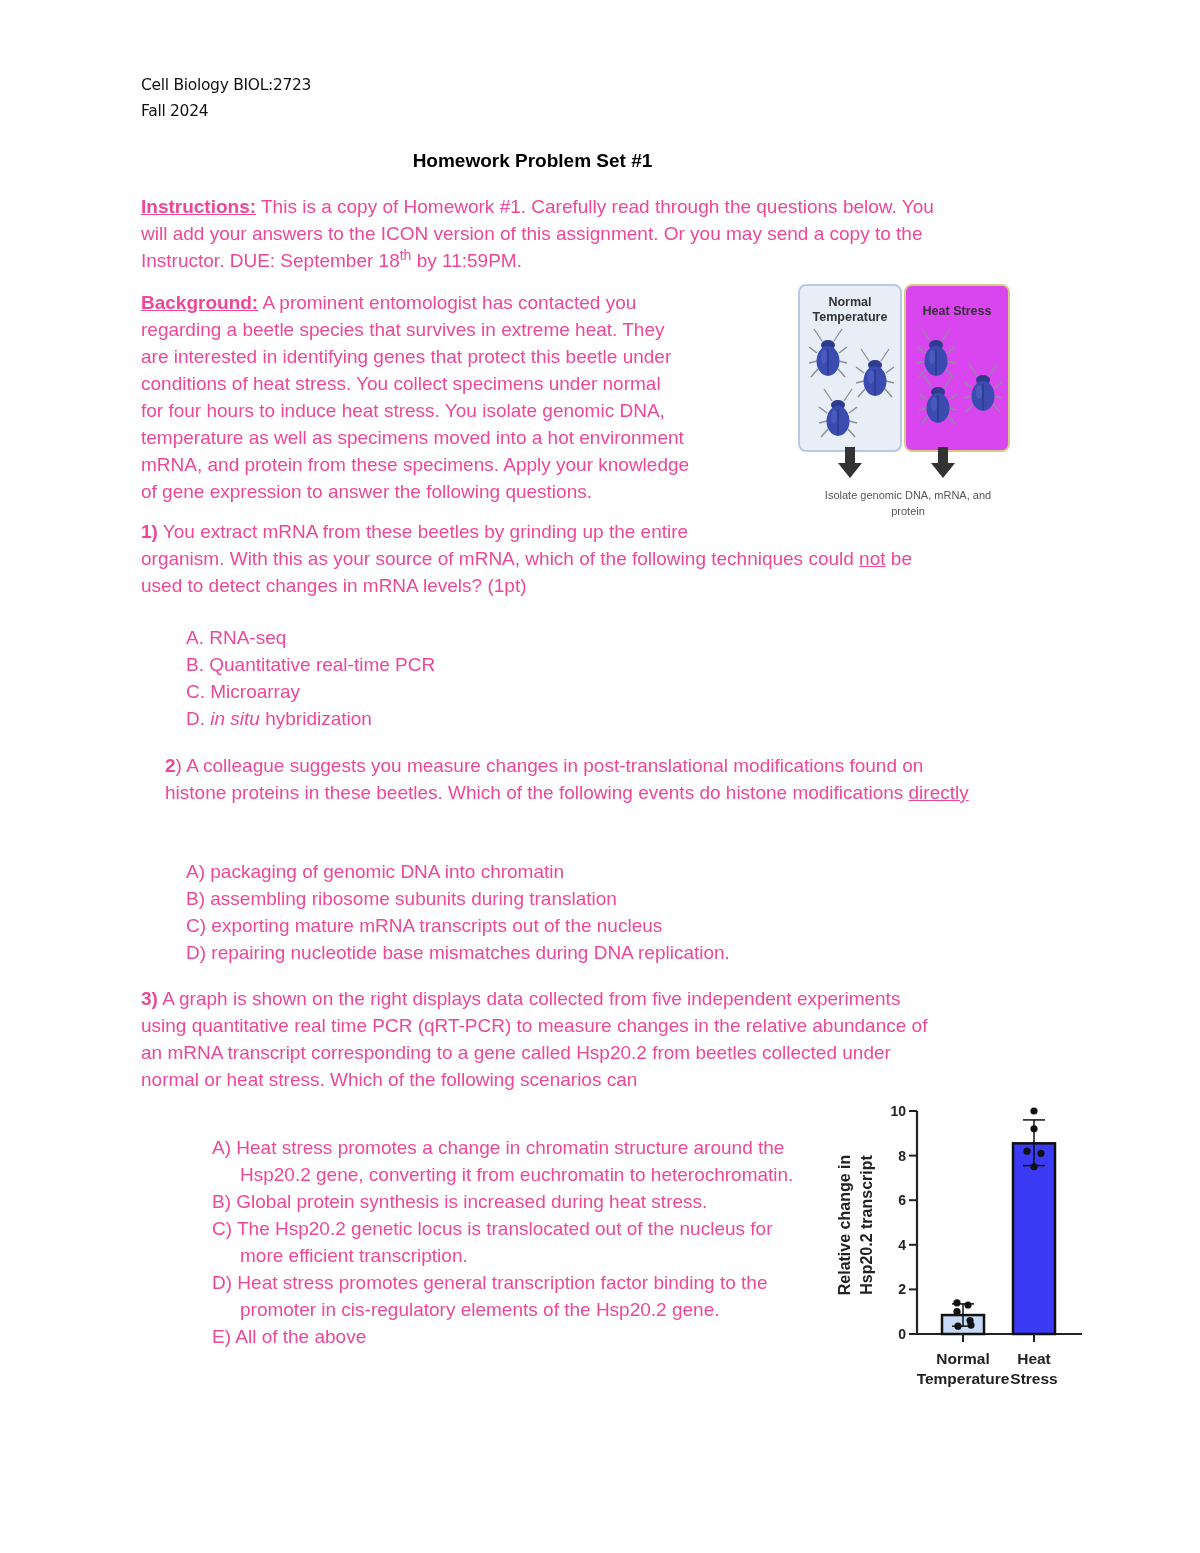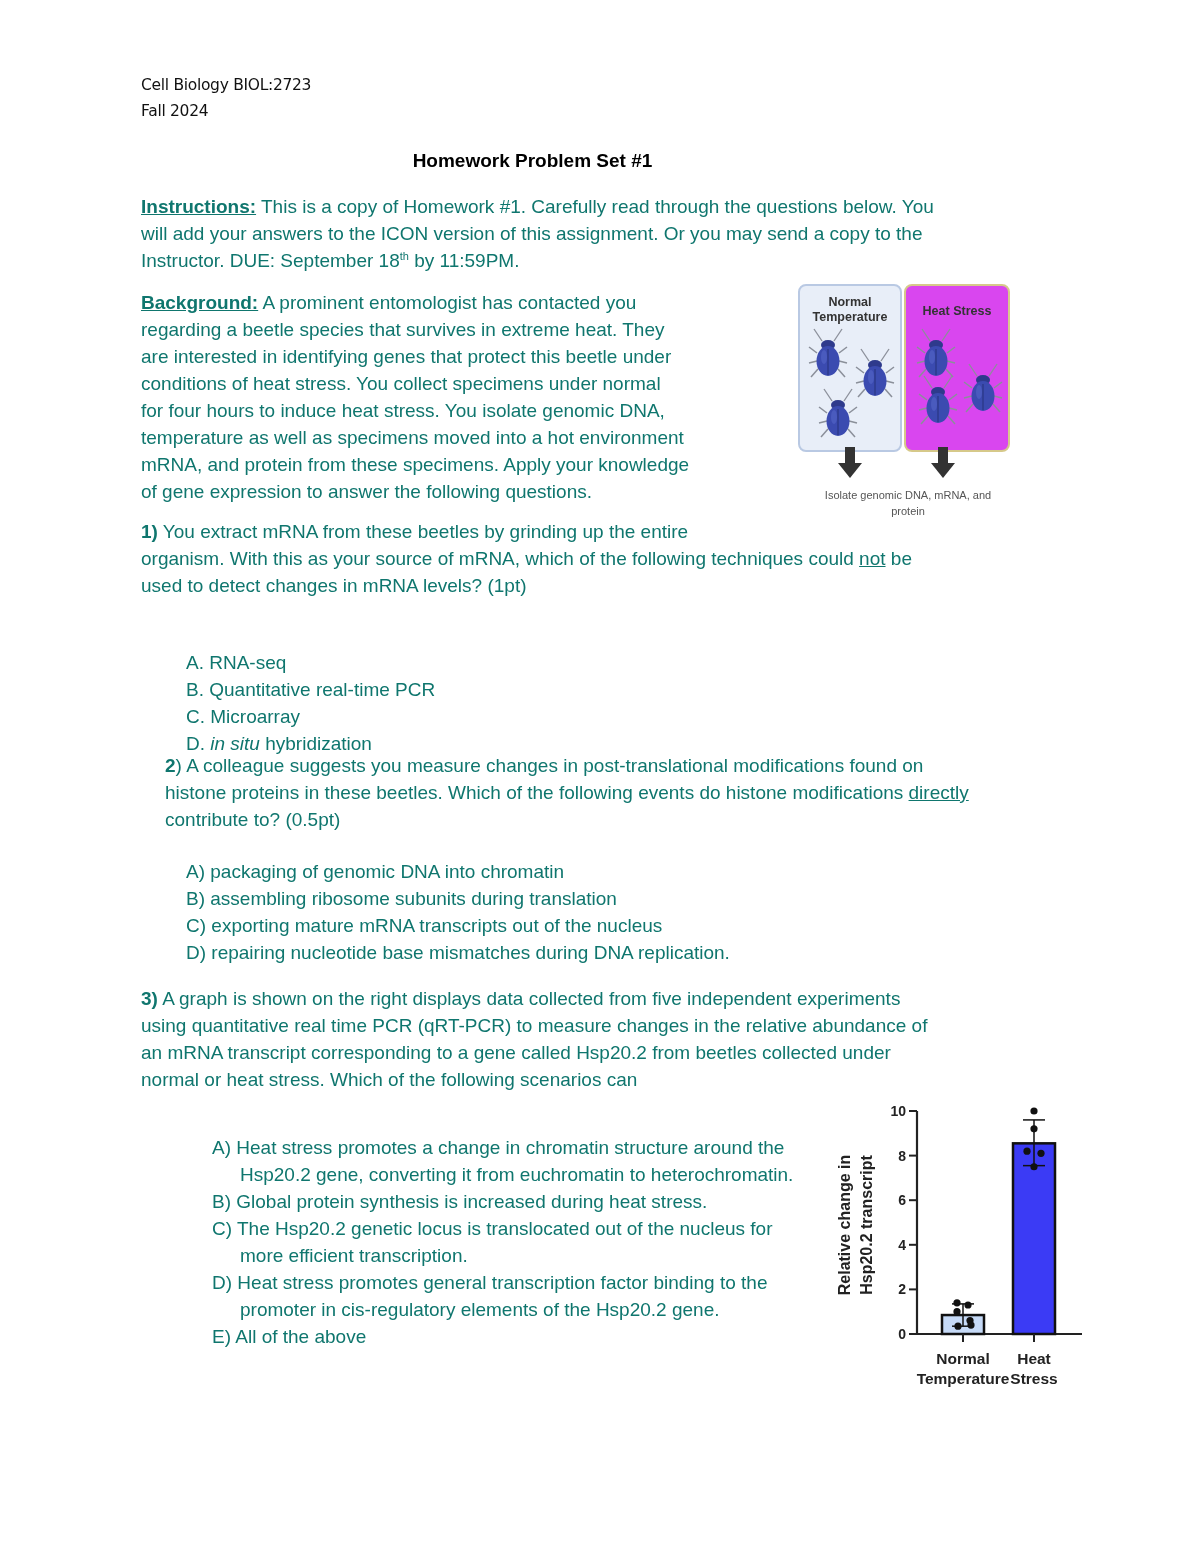--- a/index.html
+++ b/index.html
@@ -1,24 +1,24 @@
 <!DOCTYPE html>
 <html><head>
 <meta charset="utf-8">
 <style>
   html, body { margin: 0; padding: 0; background: #ffffff; }
   body { width: 1200px; height: 1553px; position: relative; overflow: hidden; color: #000; }
   .page { position: absolute; left: 0; top: 0; width: 1200px; height: 1553px; }
   .hdr { position: absolute; left: 141px; font-family: "DejaVu Sans", sans-serif; font-size: 15.5px; letter-spacing: -0.3px; color: #111; }
-  .sans { font-family: "Liberation Sans", sans-serif; font-size: 19px; line-height: 27px; color: #0f766e; }
+  .sans { font-family: "Liberation Sans", sans-serif; font-size: 19px; line-height: 27px; color: #ec4899; }
   .title { position: absolute; top: 150px; left: 0; width: 1065px; text-align: center; font-weight: bold; font-family: "Liberation Sans", sans-serif; font-size: 19px; }
   .block { position: absolute; left: 141px; }
   .ul { text-decoration: underline; font-weight: bold; }
   .opt { margin: 0; }
-  sup { font-size: 11px; line-height: 0; margin-top: 44px; }
+  sup { font-size: 14px; line-height: 0; margin-top: 44px; }
   .opts { position: absolute; left: 186px; }
   .hang { padding-left: 28px; text-indent: -28px; }
   
   .fig { position: absolute; left: 788px; top: 282px; width: 235px; height: 240px; }
   .box { position: absolute; top: 2px; height: 164px; border-radius: 8px; }
   .box-normal { left: 10px; width: 100px; background: #e8eef8; border: 2px solid #b9c9e3; }
   .box-heat { left: 116px; width: 102px; background: #d946ef; border: 2px solid #d6c98a; }
   .box-label { position: absolute; width: 100%; text-align: center; font-family: "Liberation Sans", sans-serif; font-weight: bold; font-size: 12.5px; color: #333; line-height: 15px; }
   .fig-caption { position: absolute; top: 205px; left: 0; width: 240px; text-align: center; font-family: "Liberation Sans", sans-serif; font-size: 11px; color: #555; line-height: 16px; }
   
@@ -98,31 +98,30 @@
       <div>Isolate genomic DNA, mRNA, and</div>
       <div>protein</div>
     </div>
   </div>
 
   <div class="block sans" style="top:518px; width:930px;">
     <div><b>1)</b><span> You extract mRNA from these beetles by grinding up the entire</span></div>
     <div><span>organism. With this as your source of mRNA, which of the following techniques could </span><span style="text-decoration:underline;">not</span><span> be</span></div>
     <div>used to detect changes in mRNA levels? (1pt)</div>
   </div>
-  <div class="opts sans" style="top:624px;margin-top:25px;">
+  <div class="opts sans" style="top:624px;">
     <div class="opt"><span>A.</span> <span>RNA-seq</span></div>
     <div class="opt"><span>B.</span> <span>Quantitative real-time PCR</span></div>
     <div class="opt"><span>C.</span> <span>Microarray</span></div>
     <div class="opt"><span>D.</span> <i>in situ</i><span> hybridization</span></div>
   </div>
 
   <div class="block sans" style="top:752px; width:930px;margin-left:24px;">
     <div><b>2</b><span>) A colleague suggests you measure changes in post-translational modifications found on</span></div>
     <div><span>histone proteins in these beetles. Which of the following events do histone modifications </span><span style="text-decoration:underline;">directly</span></div>
-    <div>contribute to? (0.5pt)</div>
   </div>
   <div class="opts sans" style="top:858px;">
     <div class="opt"><span>A)</span> <span>packaging of genomic DNA into chromatin</span></div>
     <div class="opt"><span>B)</span> <span>assembling ribosome subunits during translation</span></div>
     <div class="opt"><span>C)</span> <span>exporting mature mRNA transcripts out of the nucleus</span></div>
     <div class="opt"><span>D)</span> <span>repairing nucleotide base mismatches during DNA replication.</span></div>
   </div>
 
   <div class="block sans" style="top:985px; width:930px;">
     <div><b>3)</b><span> A graph is shown on the right displays data collected from five independent experiments</span></div>

